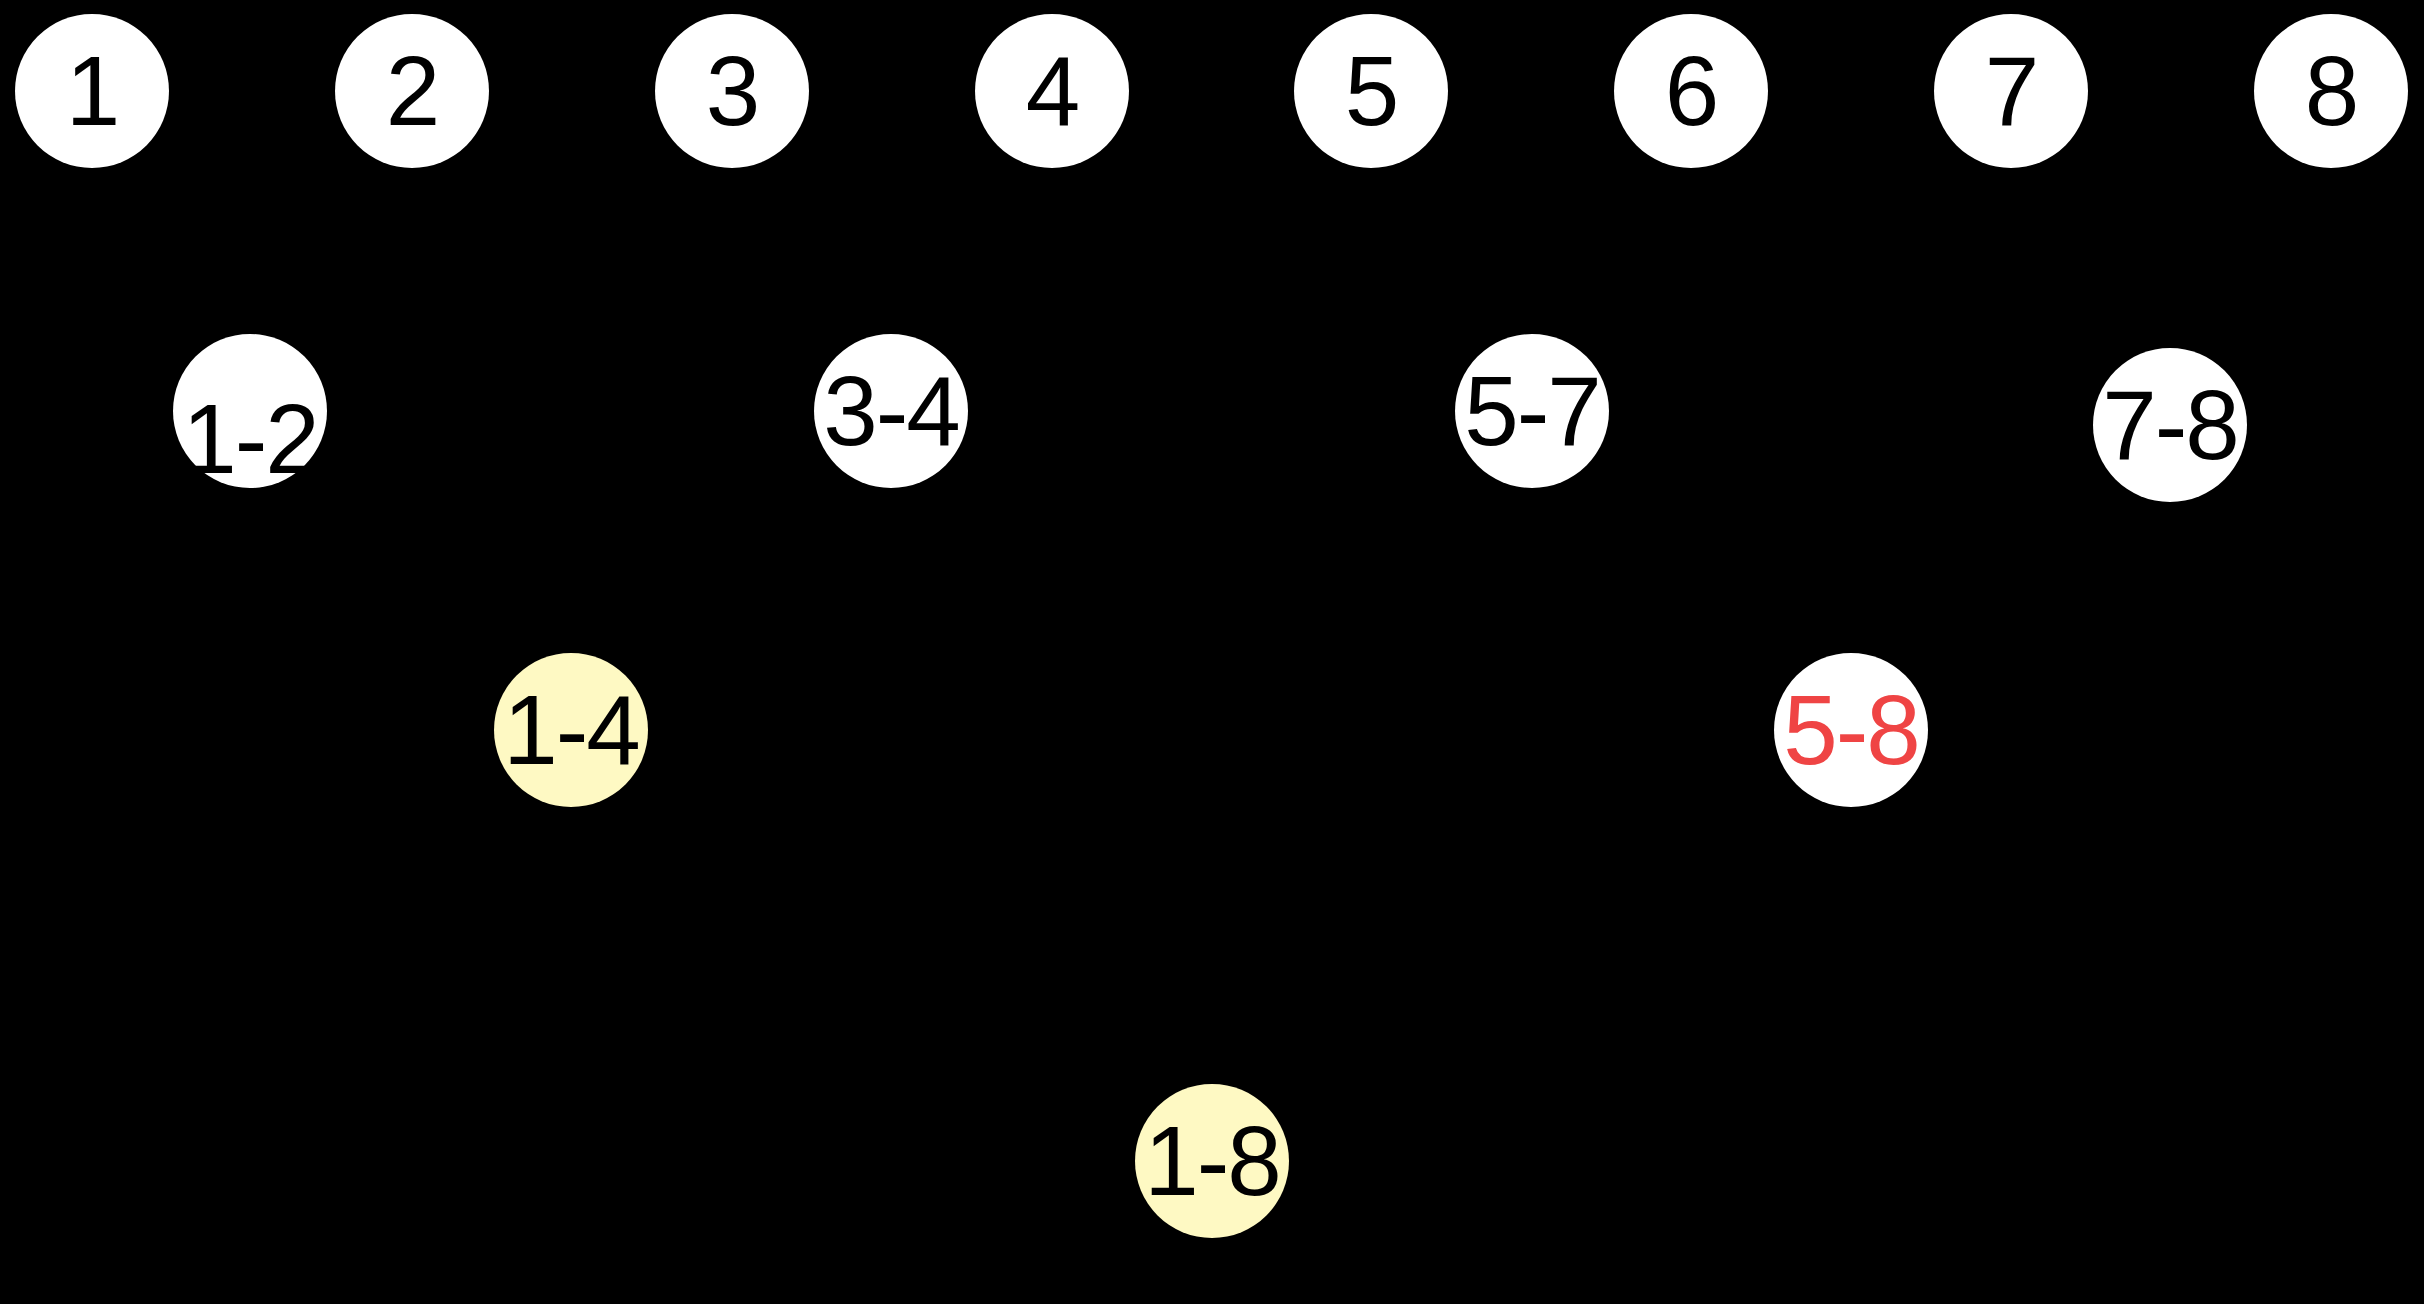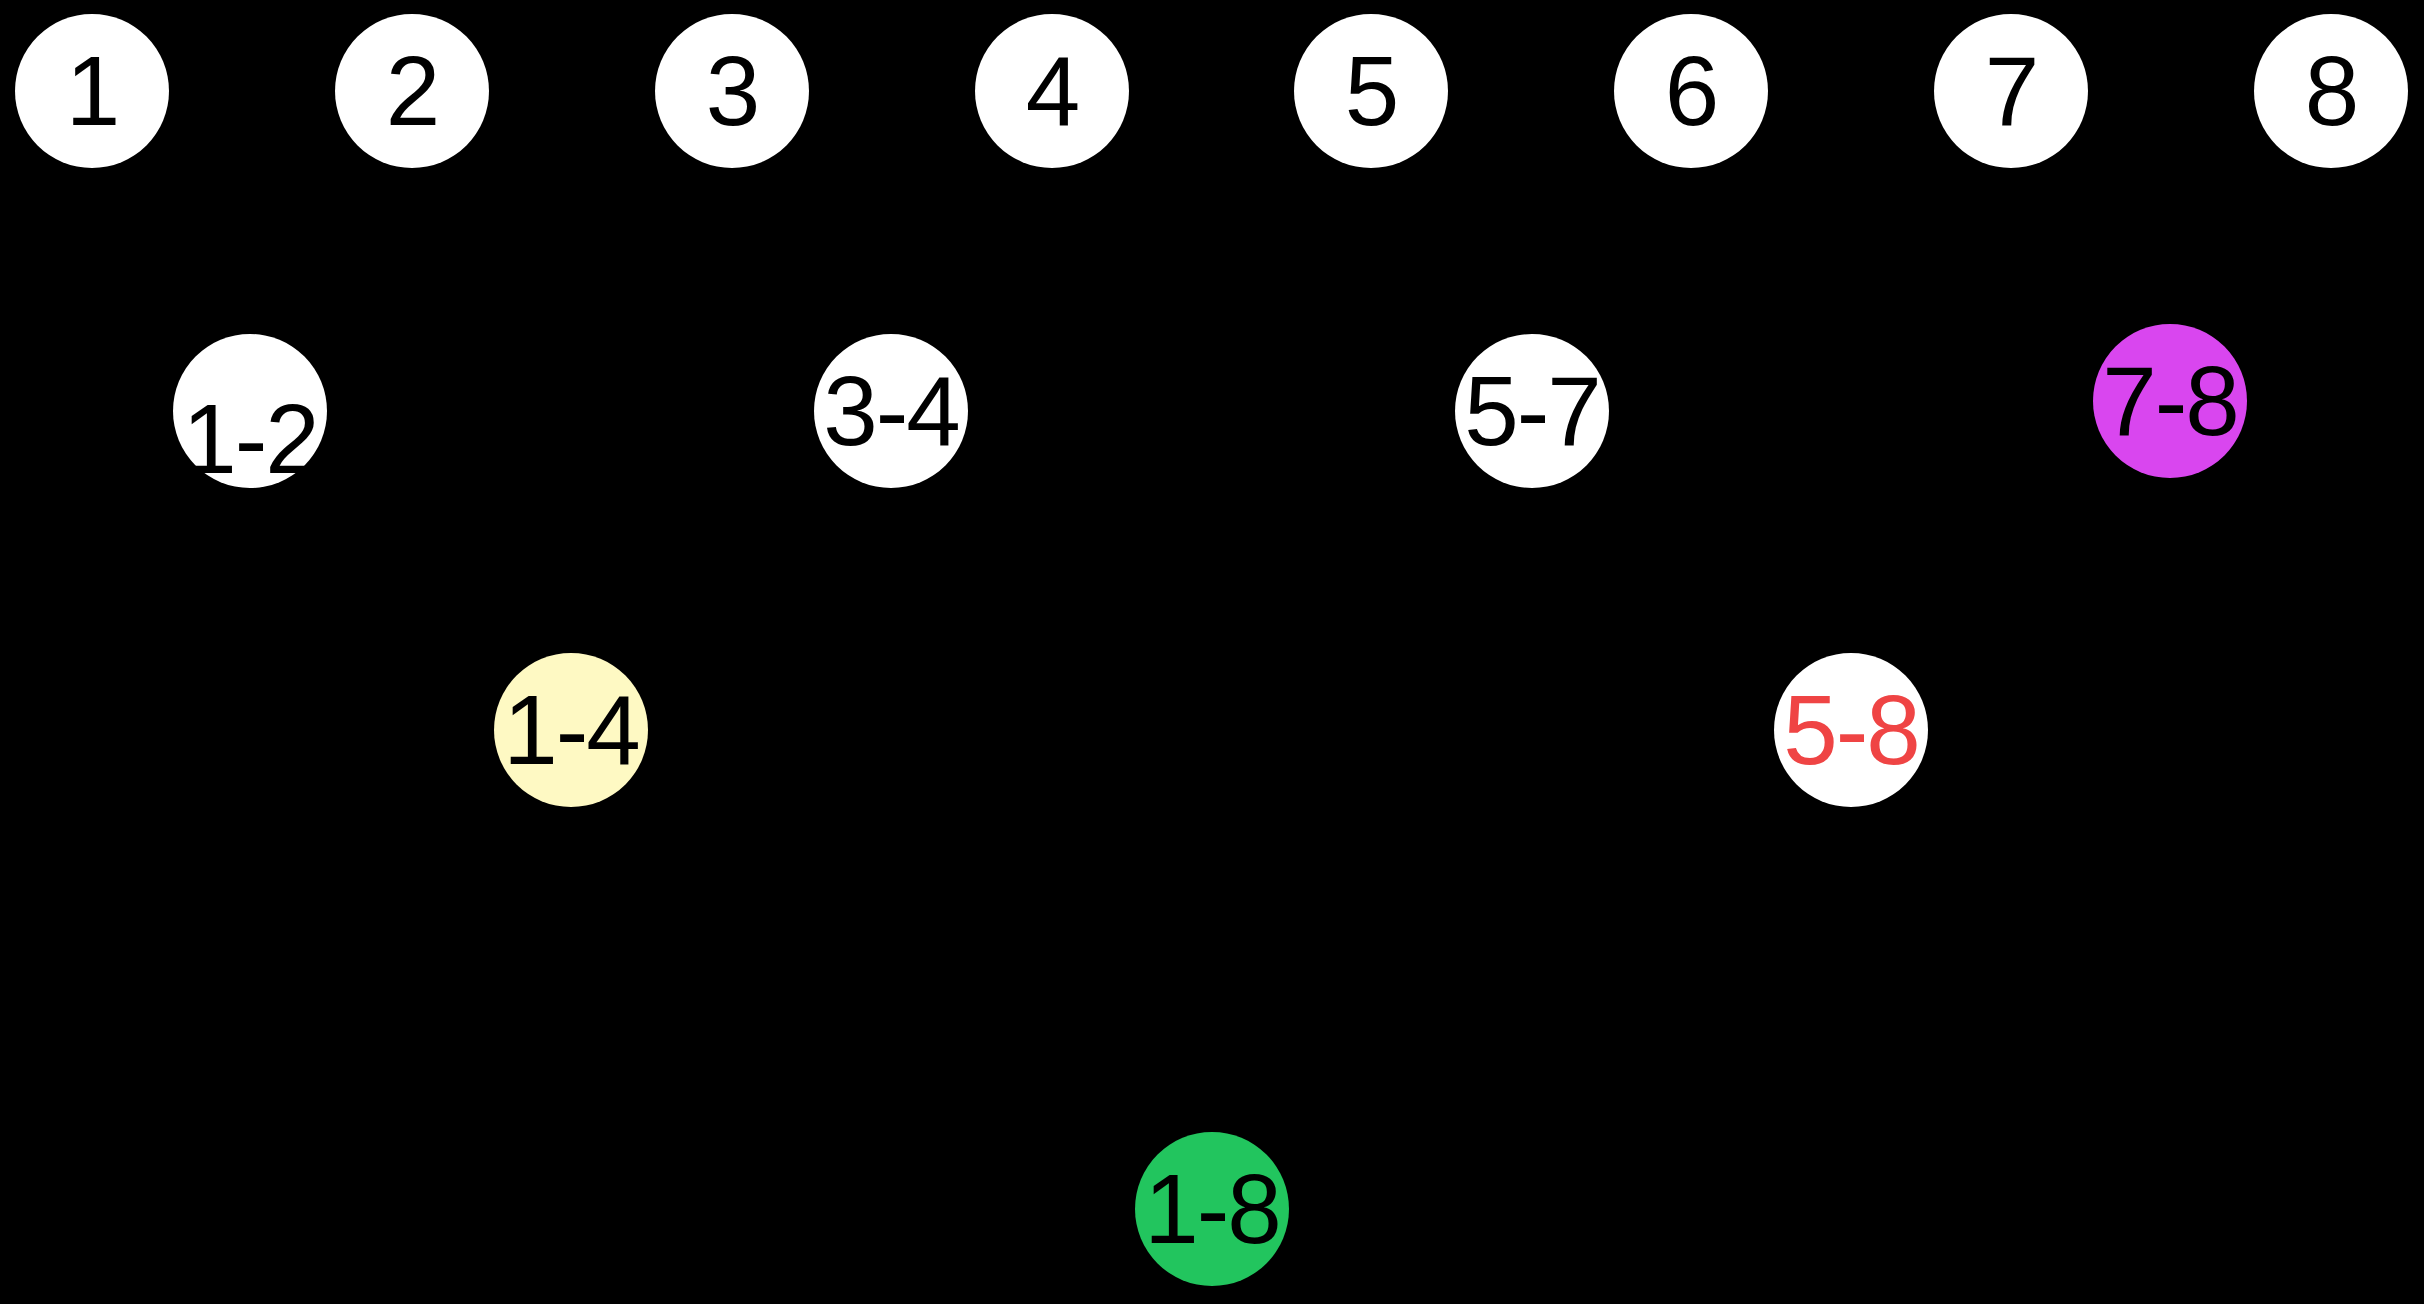--- a/index.html
+++ b/index.html
@@ -65,25 +65,25 @@
     </div>
     <div class="node" style="left: 173px; top: 334px; background: rgb(255, 255, 255); align-items: flex-end;">
       <span class="node-label" style="color: rgb(0, 0, 0);">1-2</span>
     </div>
     <div class="node" style="left: 814px; top: 334px; background: rgb(255, 255, 255);">
       <span class="node-label" style="color: rgb(0, 0, 0);">3-4</span>
     </div>
     <div class="node" style="left: 1455px; top: 334px; background: rgb(255, 255, 255);">
       <span class="node-label" style="color: rgb(0, 0, 0);">5-7</span>
     </div>
-    <div class="node" style="left: 2093px; top: 324px; background: #d946ef;">
+    <div class="node" style="left: 2093px; top: 348px; background: #ffffff;">
       <span class="node-label" style="color: rgb(0, 0, 0);">7-8</span>
     </div>
     <div class="node" style="left: 494px; top: 653px; background: #fef9c3;">
       <span class="node-label" style="color: rgb(0, 0, 0);">1-4</span>
     </div>
     <div class="node" style="left: 1774px; top: 653px; background: rgb(255, 255, 255);">
       <span class="node-label" style="color: #ef4444;">5-8</span>
     </div>
-    <div class="node" style="left: 1135px; top: 1132px; background: #22c55e;">
+    <div class="node" style="left: 1135px; top: 1084px; background: #fef9c3;">
       <span class="node-label" style="color: rgb(0, 0, 0);">1-8</span>
     </div>
   </div>
 
 </body></html>

